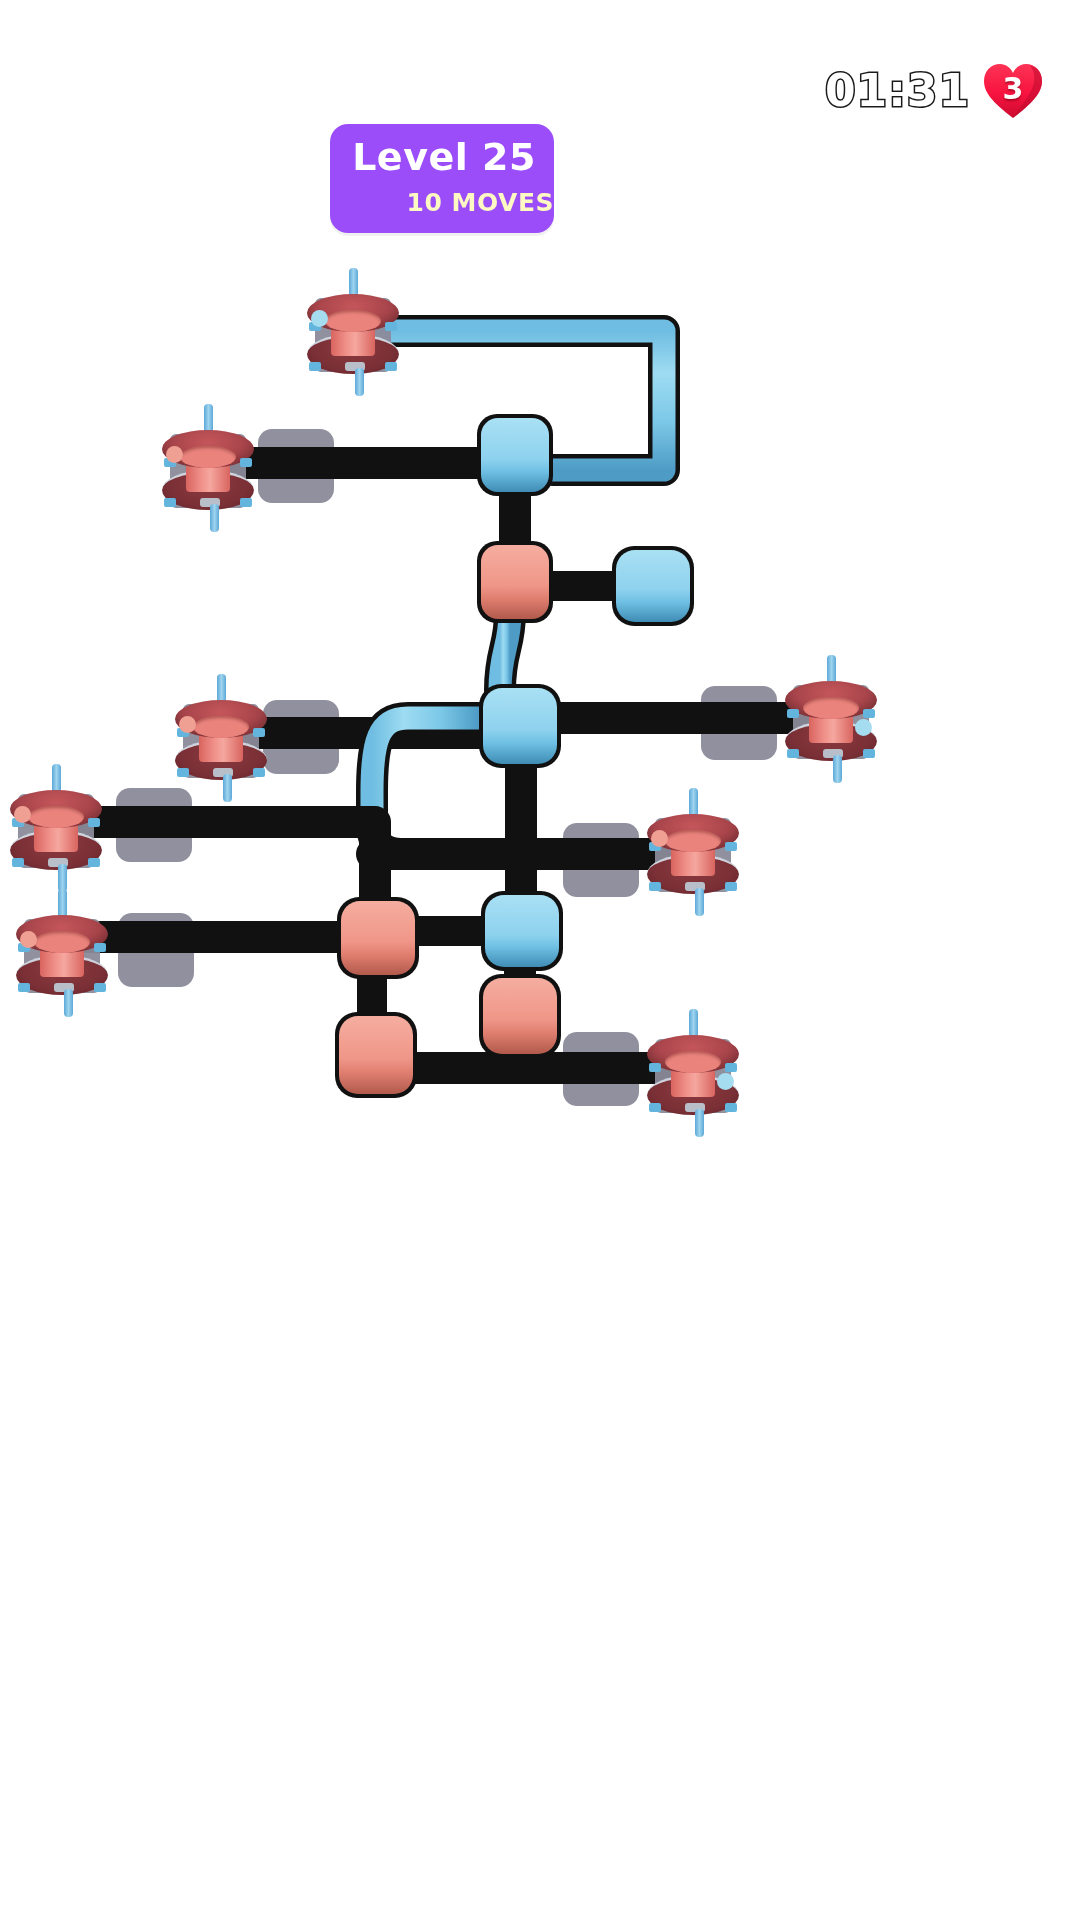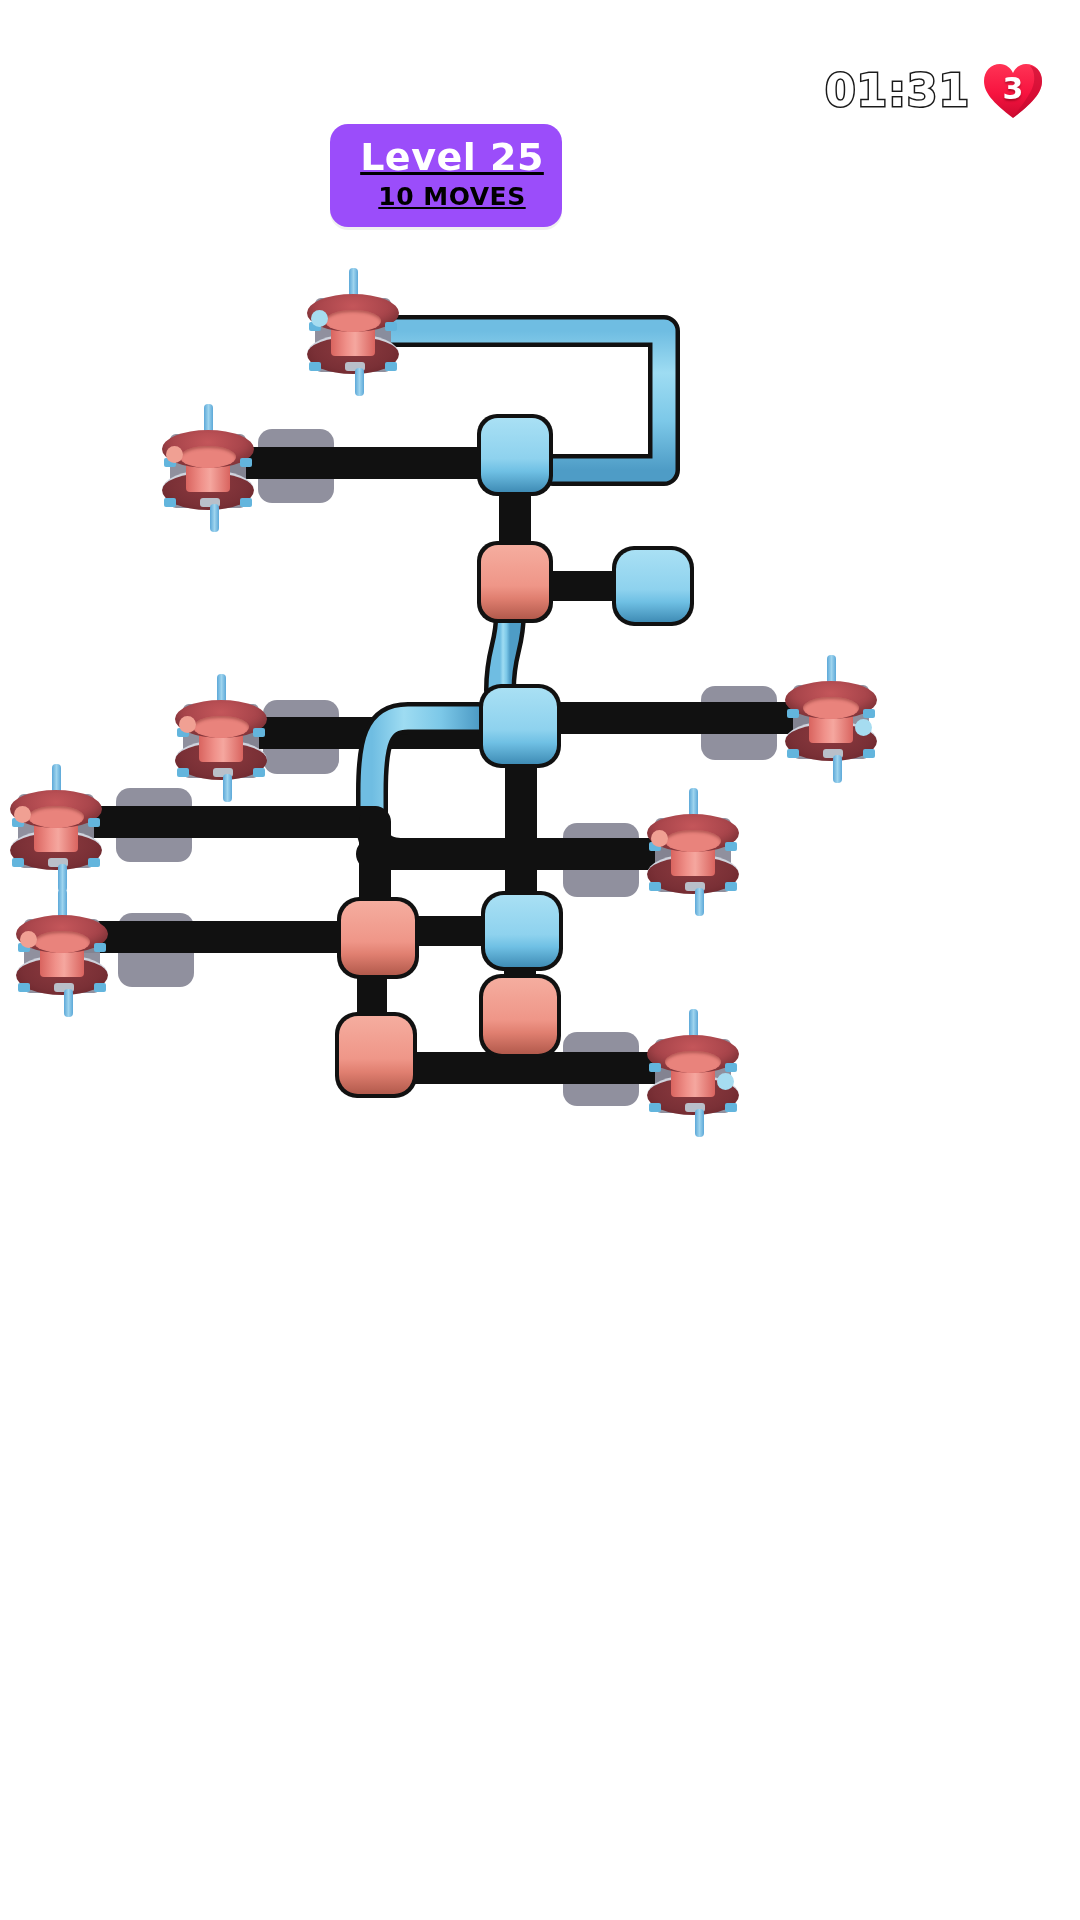--- a/index.html
+++ b/index.html
@@ -77,43 +77,43 @@
     border-radius: 50%;
     background: radial-gradient(ellipse at 45% 40%, #ff9c1a 0%, #f07d06 70%, #e06f00 100%);
   }
 
   
   #level-badge {
     position: absolute;
     left: 330px;
     top: 124px;
     width: 220px;
-    padding: 14px 0 16px 12px;
+    padding: 14px 0 16px 4px;
     background: #9b4dfa;
     border-radius: 18px;
     text-align: center;
     box-shadow: 0 3px 0 rgba(0,0,0,0.06);
     z-index: 40;
-    text-decoration: underline;
   }
   #level-title {
     font-family: "DejaVu Sans", sans-serif;
     font-size: 38px;
     font-weight: bold;
     color: #ffffff;
     line-height: 1.05;
     letter-spacing: 0.5px;
   }
   #level-moves {
-    margin-top: 4px;
+    margin-top: 10px;
     font-family: "DejaVu Sans", sans-serif;
     font-size: 25px;
     font-weight: bold;
-    color: #000000;
+    color: #fef9c3;
     letter-spacing: 0.5px;
+    text-align: right;
   }
 
   
   #board {
     position: absolute;
     left: 0; top: 0;
     width: 1080px; height: 1920px;
   }
   #board svg { display: block; }
 

